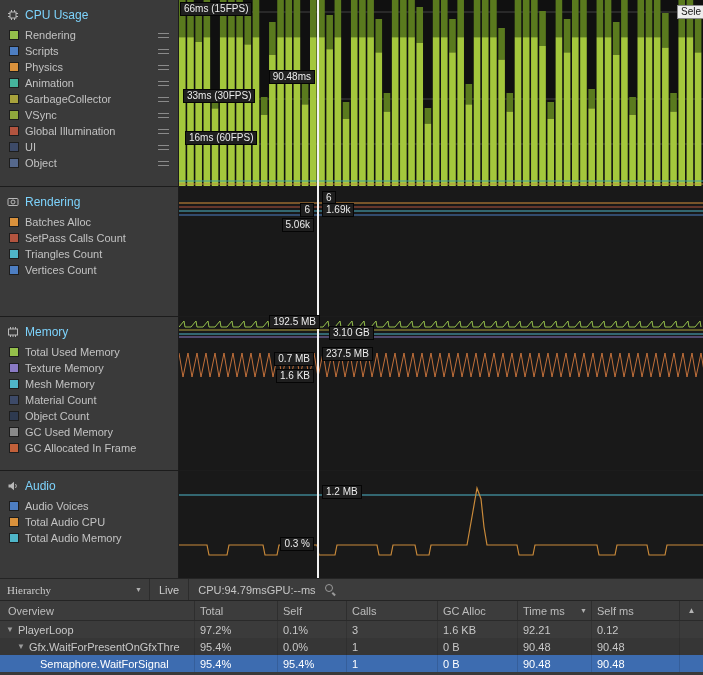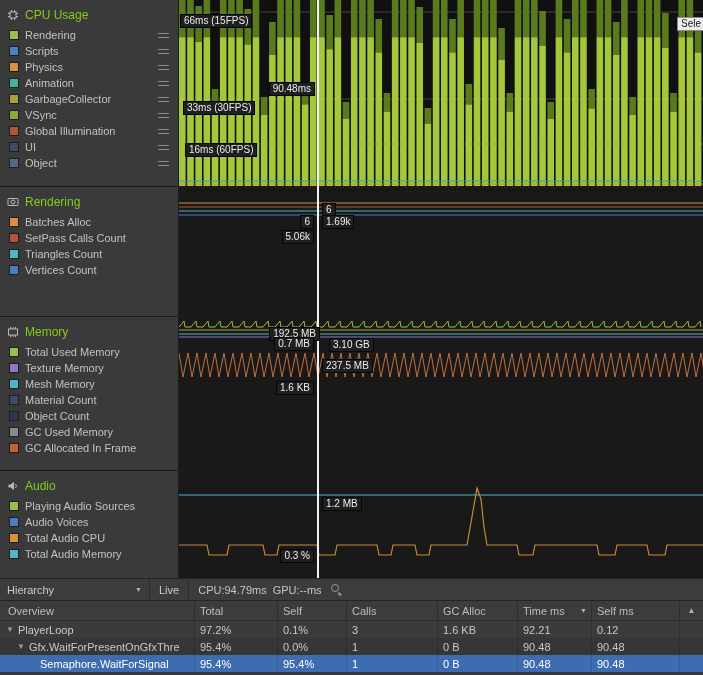--- a/index.html
+++ b/index.html
@@ -5,42 +5,42 @@
   * { margin:0; padding:0; box-sizing:border-box; }
   html,body { background:#2a2a2a; }
   #app {
     position:relative; width:703px; height:675px; overflow:hidden;
     background:#383838; color:#c8c8c8;
     font-family:"Liberation Sans","DejaVu Sans",sans-serif; font-size:11px;
   }
   .module { position:absolute; left:0; width:703px; display:flex; border-top:1px solid #1c1c1c; }
   .module.first { border-top:none; }
   .sidebar { width:179px; flex:0 0 179px; background:#3a3a3a; border-right:1px solid #1c1c1c; position:relative; overflow:hidden; }
-  .mod-header { display:flex; align-items:center; gap:6px; padding:8px 8px 5px 7px; color:#84cc16; font-size:12px; }
+  .mod-header { display:flex; align-items:center; gap:6px; padding:8px 8px 5px 7px; color:#7dd3fc; font-size:12px; }
   .mod-icon { flex:0 0 auto; }
   .legend-item { height:16px; display:flex; align-items:center; padding-left:10px; position:relative; cursor:default; }
   .swatch { width:8px; height:8px; margin-right:7px; outline:1px solid rgba(0,0,0,.5); flex:0 0 auto; }
   .legend-label { color:#c2c2c2; font-size:11px; white-space:nowrap; }
   .handle { position:absolute; right:9px; top:6px; width:11px; height:5px;
     border-top:1px solid #8a8a8a; border-bottom:1px solid #8a8a8a; }
   .chart { flex:1; position:relative; background:#191919; overflow:hidden; }
   .chart.cpu { background:#0f0f0f; }
   .chart svg { display:block; width:100%; height:100%; }
   .selection-line { position:absolute; left:317px; top:0; width:2px; height:578px; background:#f2f2f2; z-index:20; }
   .chart-label { position:absolute; z-index:30; background:#1f1f1f; border:1px solid #050505; color:#ececec;
-    font-size:10px; line-height:12px; padding:0 3px; white-space:nowrap;margin-top:12px; }
+    font-size:10px; line-height:12px; padding:0 3px; white-space:nowrap; }
   .chart-label.light { background:#ededed; color:#141414; border-color:#8a8a8a; }
 
   .toolbar { position:absolute; top:578px; left:0; width:703px; height:22px; background:#3c3c3c;
     border-top:1px solid #242424; display:flex; align-items:center; color:#cccccc; }
   .tb-dd { height:100%; display:flex; align-items:center; justify-content:space-between;
-    padding:0 7px; border-right:1px solid #2c2c2c; cursor:default; }
+    padding:0 7px; border-right:1px solid #2c2c2c; cursor:default;font-family:Liberation Serif, serif; }
   .dd-arrow { font-size:7px; color:#afafaf; margin-left:6px; }
   .tb-btn { height:100%; display:flex; align-items:center; padding:0 9px; border-right:1px solid #2c2c2c; }
-  .tb-stats { padding:0 4px 0 9px; display:flex; gap:6px; color:#c6c6c6; white-space:nowrap; }
+  .tb-stats { padding:0 4px 0 9px; display:flex; color:#c6c6c6; white-space:nowrap; }
   .search-wrap { display:flex; align-items:center; margin-left:4px; }
   .search-icon { position:relative; width:13px; height:13px; display:inline-block; }
   .search-icon::before { content:''; position:absolute; left:1px; top:1px; width:6px; height:6px;
     border:1.5px solid #9a9a9a; border-radius:50%; }
   .search-icon::after { content:''; position:absolute; left:9px; top:9px; width:4px; height:1.5px;
     background:#9a9a9a; transform:rotate(45deg); transform-origin:0 0; }
   .tb-search { background:transparent; border:none; outline:none; color:#dddddd; width:160px; font-size:11px;
     font-family:"Liberation Sans","DejaVu Sans",sans-serif; }
 
   .thead { position:absolute; top:600px; left:0; width:703px; height:21px; background:#3c3c3c;
@@ -356,24 +356,20 @@
     <div class="sidebar">
       <div class="mod-header">
         <svg class="mod-icon" width="12" height="12" viewBox="0 0 12 12">
           <path d="M1.5 4.5h2.2L7 1.8v8.4L3.7 7.5H1.5z" fill="#b8b8b8"></path>
           <path d="M8.5 4a3 3 0 010 4" fill="none" stroke="#b8b8b8"></path>
         </svg>
         <span class="mod-title">Audio</span>
       </div>
       <div class="legend">
           <div class="legend-item">
-            <span class="swatch" style="background: rgb(149, 192, 75);"></span>
-            <span class="legend-label">Playing Audio Sources</span>
-          </div>
-          <div class="legend-item">
             <span class="swatch" style="background: rgb(77, 126, 194);"></span>
             <span class="legend-label">Audio Voices</span>
           </div>
           <div class="legend-item">
             <span class="swatch" style="background: rgb(217, 145, 60);"></span>
             <span class="legend-label">Total Audio CPU</span>
           </div>
           <div class="legend-item">
             <span class="swatch" style="background: rgb(79, 182, 201);"></span>
             <span class="legend-label">Total Audio Memory</span>
@@ -396,21 +392,21 @@
   <div class="chart-label" style="left:185px;top:131px">16ms (60FPS)</div>
   <div class="chart-label light" style="right:-2px;top:5px">Sele</div>
 
   <div class="chart-label" style="right:389px;top:203px">6</div>
   <div class="chart-label" style="right:389px;top:218px">5.06k</div>
   <div class="chart-label" style="left:322px;top:191px">6</div>
   <div class="chart-label" style="left:322px;top:203px">1.69k</div>
 
   <div class="chart-label" style="right:383px;top:315px">192.5 MB</div>
   <div class="chart-label" style="left:329px;top:326px">3.10 GB</div>
-  <div class="chart-label" style="right:389px;top:325px">0.7 MB</div>
+  <div class="chart-label" style="right:389px;top:352px">0.7 MB</div>
   <div class="chart-label" style="left:322px;top:347px">237.5 MB</div>
   <div class="chart-label" style="right:389px;top:369px">1.6 KB</div>
 
   <div class="chart-label" style="left:322px;top:485px">1.2 MB</div>
   <div class="chart-label" style="right:389px;top:537px">0.3 %</div>
 
   <div class="toolbar">
     <div class="tb-dd" style="width:150px">
       <span>Hierarchy</span>
       <span class="dd-arrow">▼</span>

